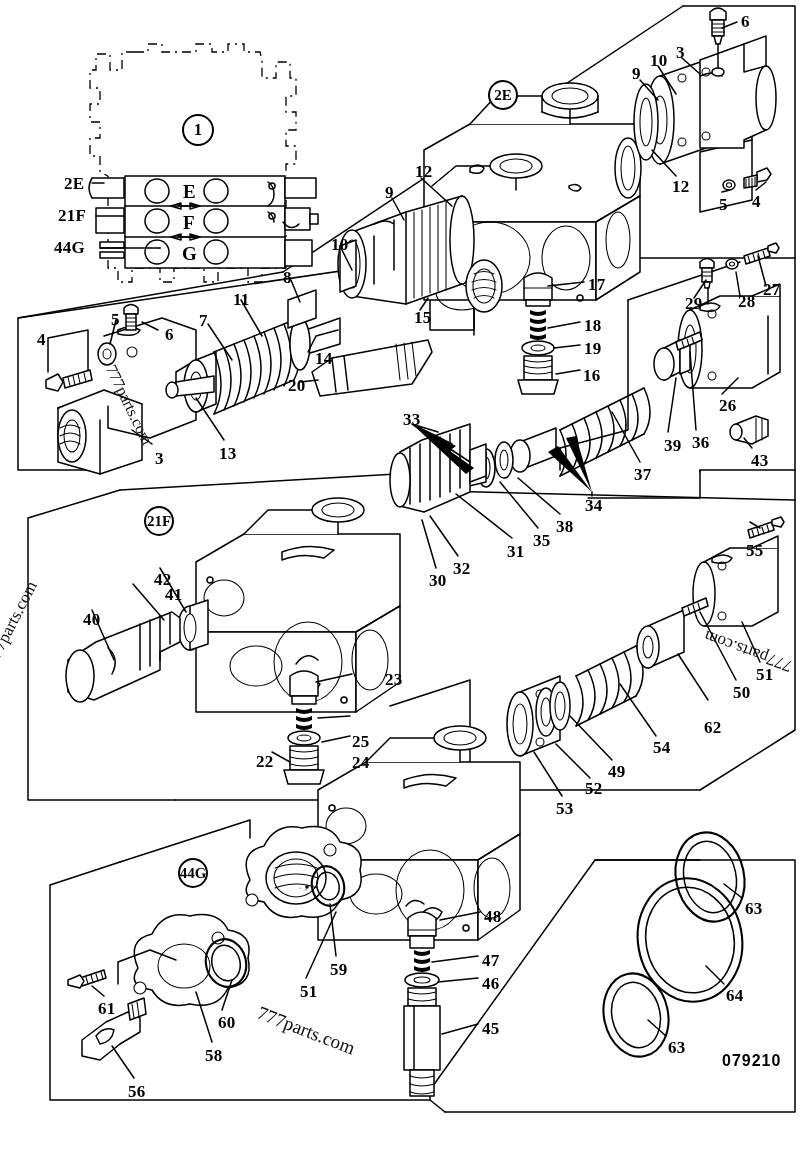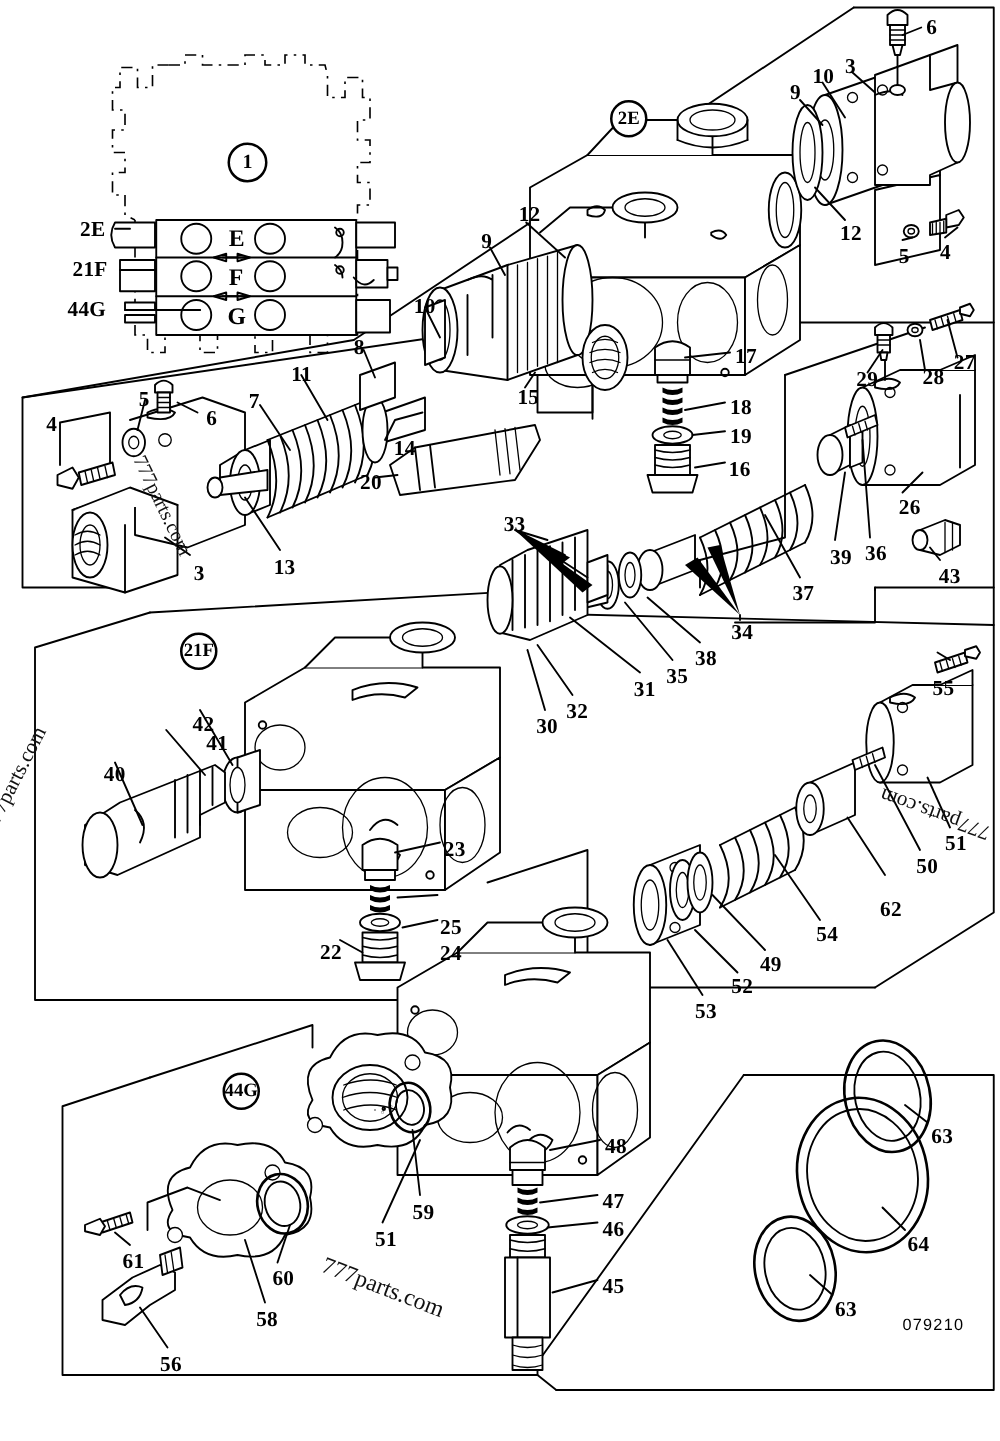--- a/index.html
+++ b/index.html
@@ -35,21 +35,21 @@
   }
   .callout.big{width:32px;height:32px;font-size:16px;}
   .secletter{
     position:absolute;
     font-family:"Liberation Serif", serif;
     font-weight:700;font-size:19px;
   }
   .drawno{
     position:absolute;
     font-family:"Liberation Sans", sans-serif;
-    font-weight:400;font-size:13px;letter-spacing:1px;
+    font-weight:700;font-size:16px;letter-spacing:1px;
   }
   .wm{
     position:absolute;
     font-family:"Liberation Serif", serif;
     font-size:19px;
     color:#111;
     white-space:nowrap;
     font-weight:400;
   }
   .wm1{left:262px;top:1002px;transform:rotate(21deg);transform-origin:0 0;}
@@ -676,21 +676,21 @@
       <div class="lbl" style="left: 403px; top: 411px;">33</div>
       <div class="lbl" style="left: 585px; top: 497px;">34</div>
       <div class="lbl" style="left: 556px; top: 518px;">38</div>
       <div class="lbl" style="left: 533px; top: 532px;">35</div>
       <div class="lbl" style="left: 507px; top: 543px;">31</div>
       <div class="lbl" style="left: 429px; top: 572px;">30</div>
       <div class="lbl" style="left: 453px; top: 560px;">32</div>
       <div class="lbl" style="left: 154px; top: 571px;">42</div>
       <div class="lbl" style="left: 125px; top: 586px; margin-left: 40px;">41</div>
       <div class="lbl" style="left: 83px; top: 611px;">40</div>
-      <div class="lbl" style="left: 355px; top: 671px;">23</div>
+      <div class="lbl" style="left: 355px; top: 671px; padding-left: 30px;">23</div>
       <div class="lbl" style="left: 352px; top: 714px; margin-top: 40px;">24</div>
       <div class="lbl" style="left: 352px; top: 733px;">25</div>
       <div class="lbl" style="left: 256px; top: 753px;">22</div>
       <div class="lbl" style="left: 746px; top: 512px; margin-top: 30px;">55</div>
       <div class="lbl" style="left: 756px; top: 666px;">51</div>
       <div class="lbl" style="left: 733px; top: 684px;">50</div>
       <div class="lbl" style="left: 704px; top: 719px;">62</div>
       <div class="lbl" style="left: 653px; top: 739px;">54</div>
       <div class="lbl" style="left: 608px; top: 763px;">49</div>
       <div class="lbl" style="left: 585px; top: 780px;">52</div>

